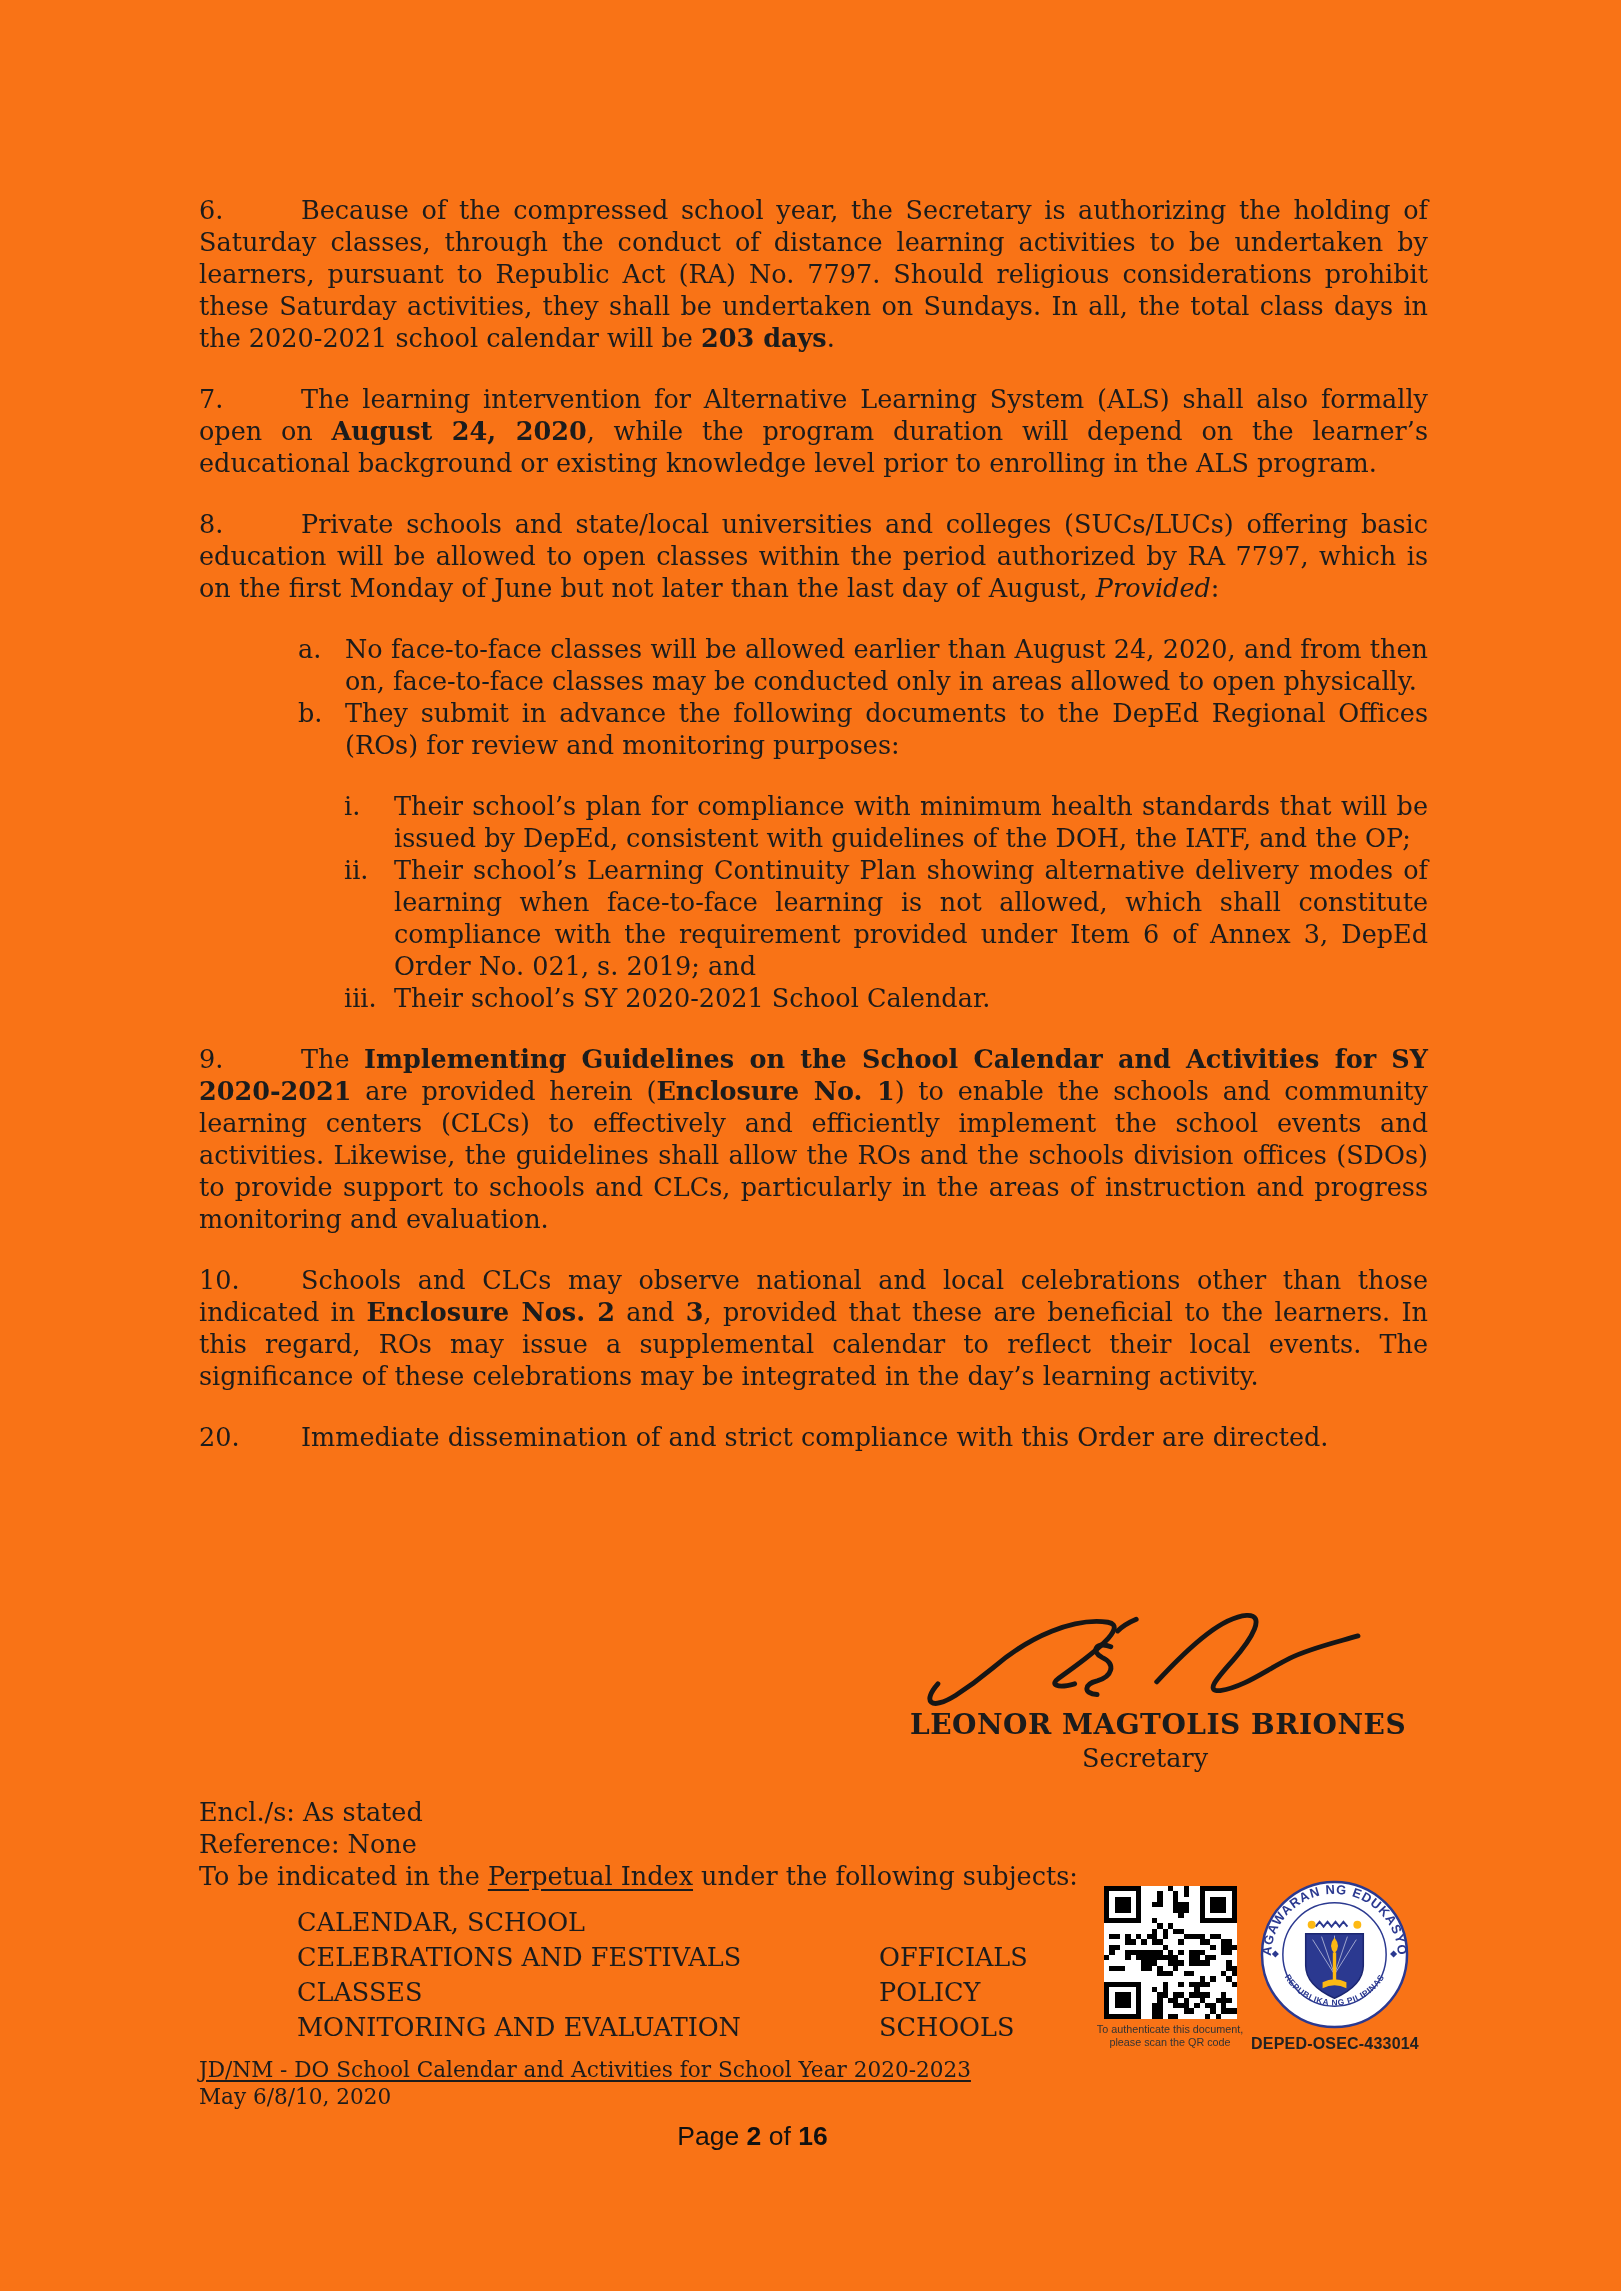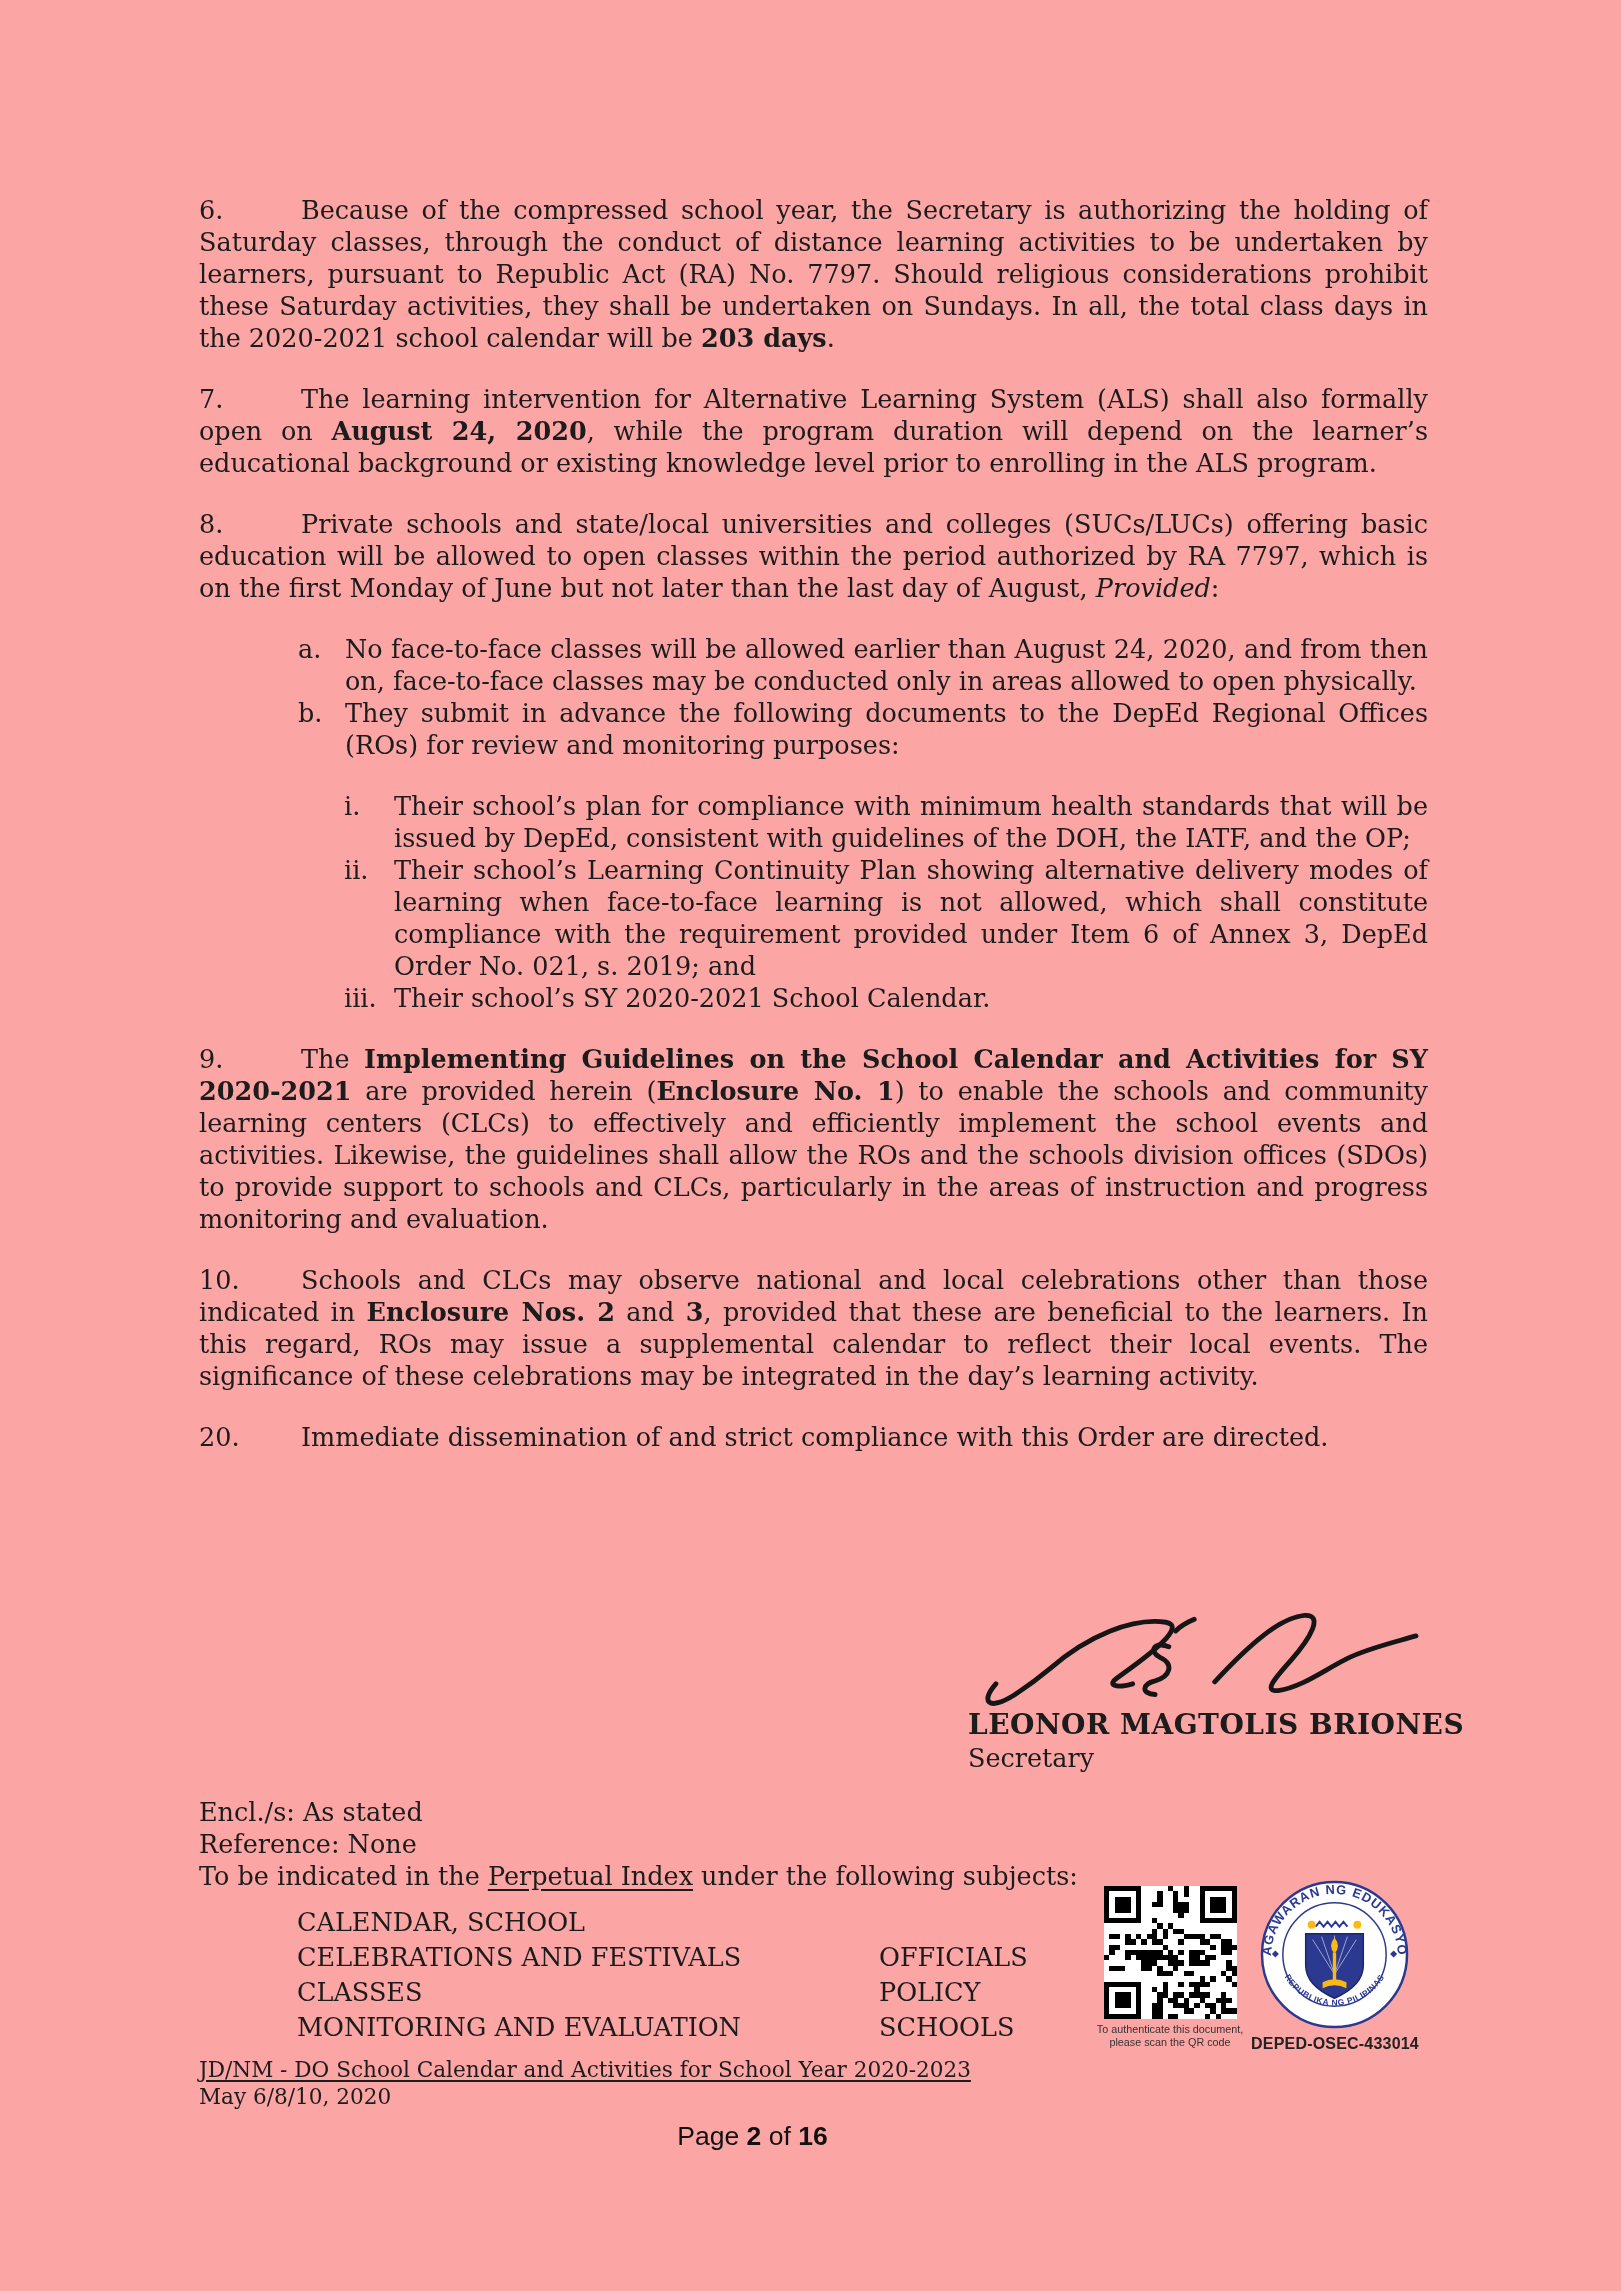--- a/index.html
+++ b/index.html
@@ -1,39 +1,39 @@
 <!DOCTYPE html>
 <html><head>
 <meta charset="utf-8">
 <style>
   html,body{margin:0;padding:0;background:#888;}
   .page{
     position:relative;
     width:1621px;height:2292px;
     margin:0 auto;
-    background:#fca5a5;
+    background:#f97316;
     font-family:"DejaVu Serif","Liberation Serif",serif;
     color:#1c1c1c;
     overflow:hidden;
     text-decoration:underline;
   }
   .content{position:absolute;left:199px;top:194px;width:1229px;}
   .para{font-size:25.5px;line-height:32px;text-align:justify;margin:0 0 29px 0;}
   .pnum{display:inline-block;width:102px;}
   .hlist{margin:0 0 29px 0;}
   .hli{display:flex;font-size:25.5px;line-height:32px;}
   .lvl-a{padding-left:99px;}
   .lvl-a .marker{flex:0 0 47px;}
   .lvl-i{padding-left:145px;}
   .lvl-i .marker{flex:0 0 50px;}
   .hli .litext{flex:1;text-align:justify;}
   .b{font-weight:700;}
   .i{font-style:italic;}
   .u{text-decoration:underline;text-underline-offset:3.9px;}
-  .signature{position:absolute;left:968px;top:1598px;width:470px;}
+  .signature{position:absolute;left:910px;top:1598px;width:470px;text-align:center;}
   .sig-strokes{position:absolute;left:0;top:-7.8px;width:470px;height:127px;}
   .sig-name{position:relative;margin-top:110px;font-size:28px;font-weight:700;white-space:nowrap;letter-spacing:0.5px;}
   .sig-title{position:relative;font-size:25.5px;margin-top:2px;}
   .encl{position:absolute;left:199px;top:1796px;width:980px;font-size:25.5px;line-height:32px;}
   .subjects{position:absolute;left:297px;top:1905px;display:flex;font-size:25.5px;line-height:35px;align-items:flex-end;}
   .subj-col1{width:582px;}
   .subj-col2{width:255px;}
   .subjects div{white-space:nowrap;}
   .qr{position:absolute;left:1104px;top:1886px;width:133px;height:133px;}
   .qr-caption{position:absolute;left:1078px;top:2023px;width:184px;text-align:center;

